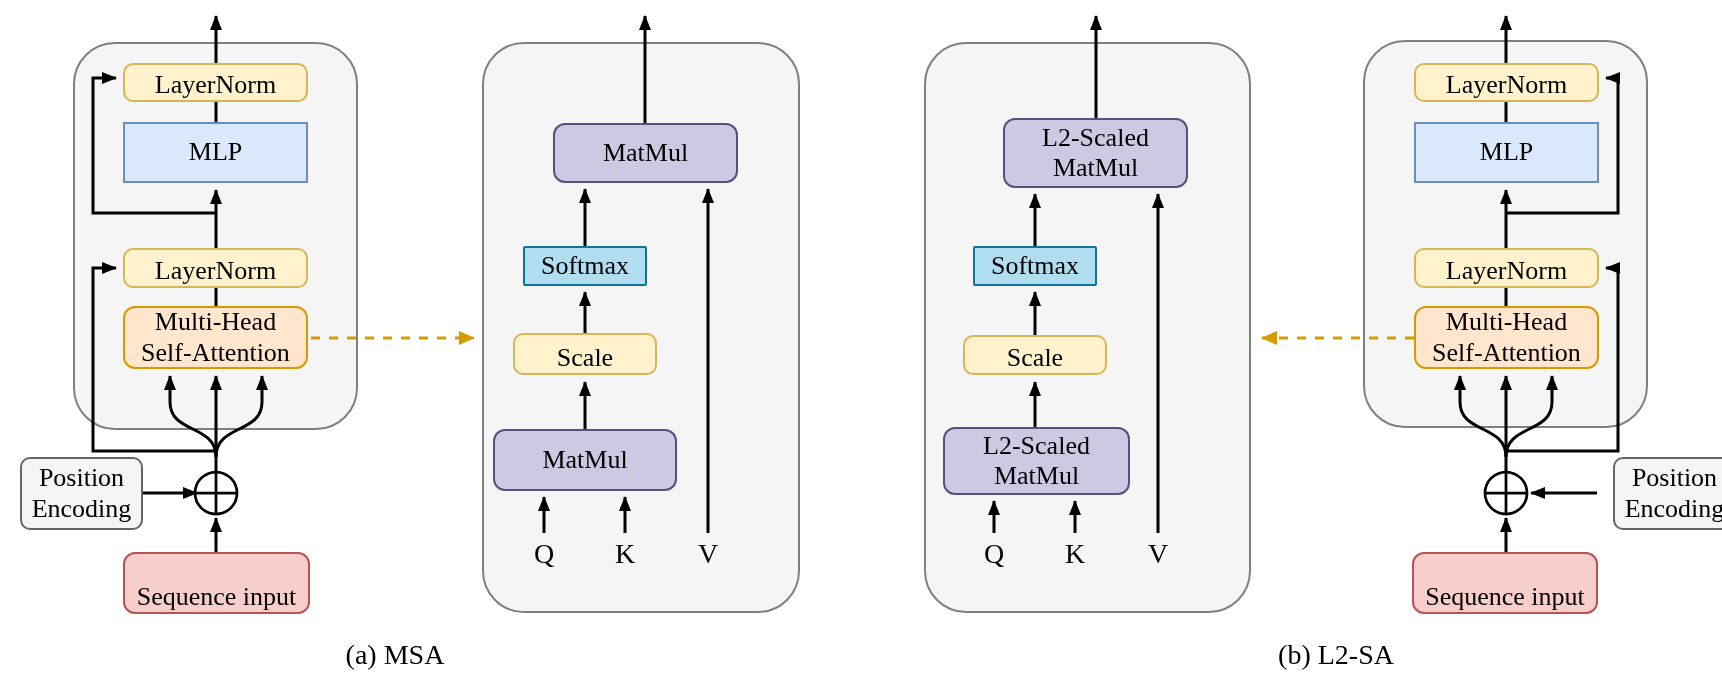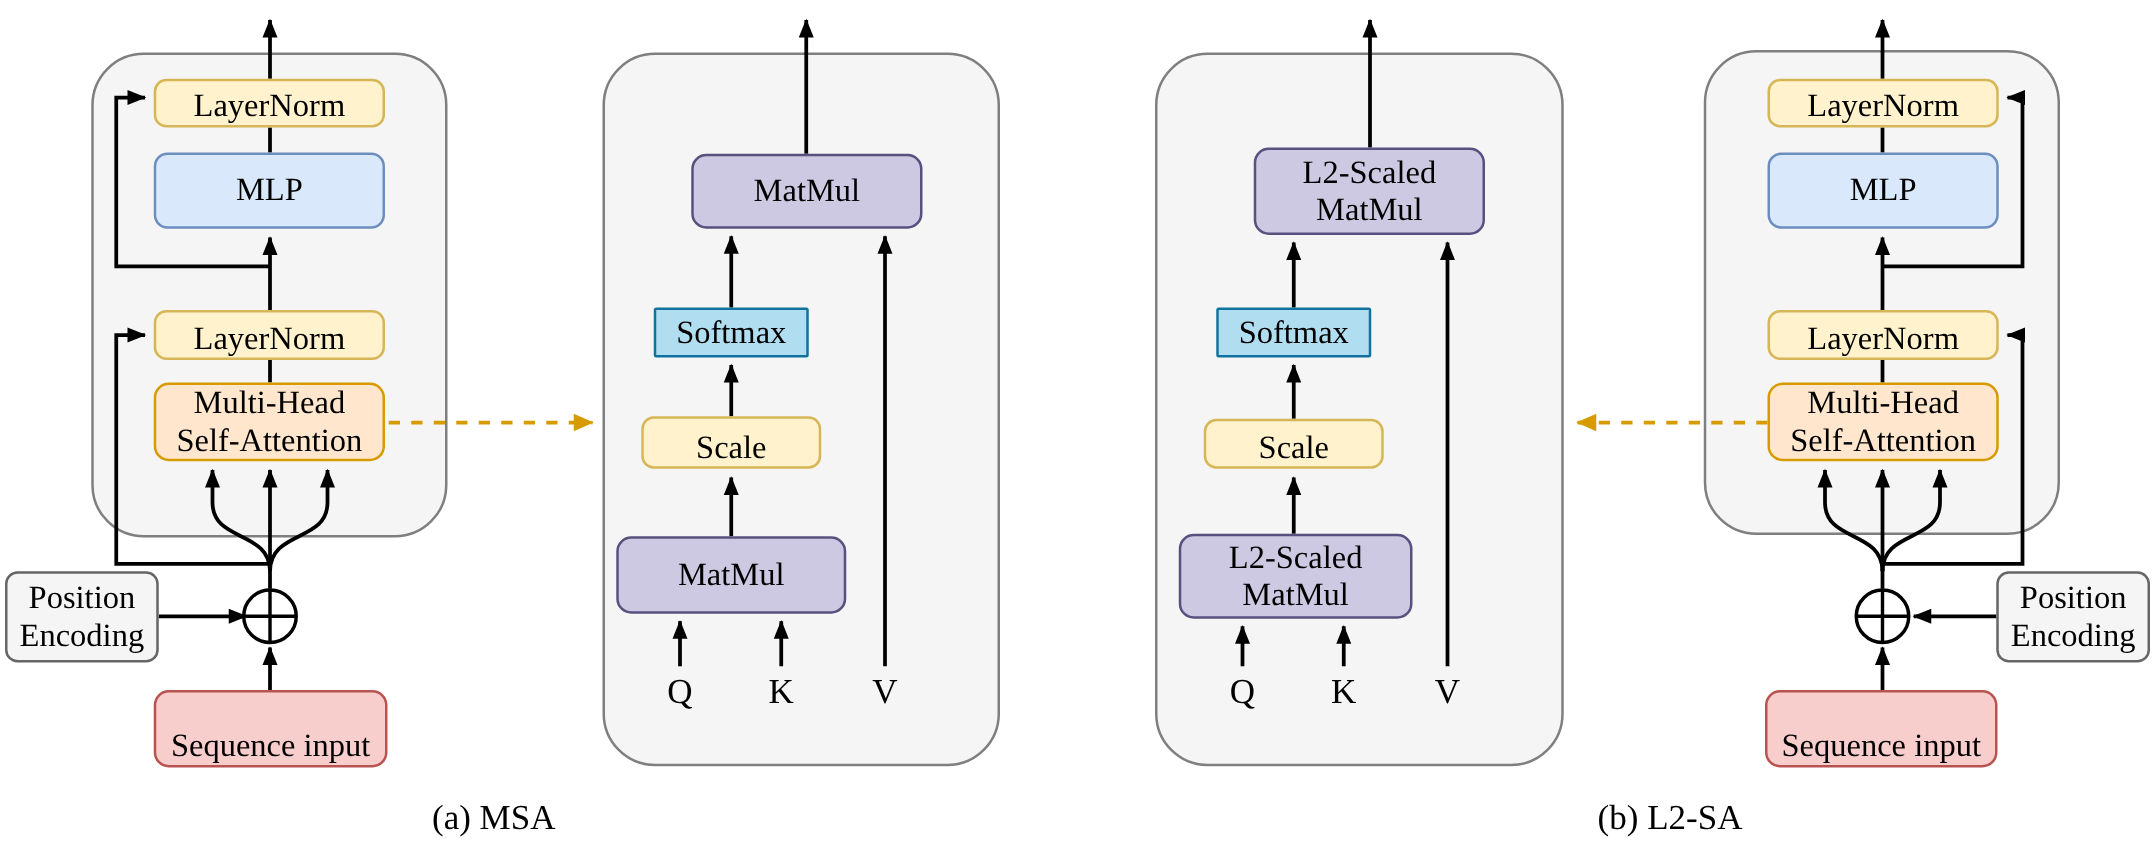--- a/index.html
+++ b/index.html
@@ -9,24 +9,24 @@
   }
   .panel{
     position:absolute;background:var(--panel-fill);border:2px solid var(--panel-border);
     border-radius:42px;box-sizing:border-box;z-index:1;
   }
   .box{
     position:absolute;display:flex;flex-direction:column;align-items:center;justify-content:center;
     text-align:center;font-size:26px;line-height:1.16;box-sizing:border-box;z-index:10;
   }
   .yellow{background:var(--yellow-fill);border:2px solid var(--yellow-border);border-radius:10px;justify-content:flex-end;}
-  .blue{background:var(--blue-fill);border:2px solid var(--blue-border);border-radius:11px;}
+  .blue{background:var(--blue-fill);border:2px solid var(--blue-border);border-radius:0;}
   .orange{background:var(--orange-fill);border:2.5px solid var(--orange-border);border-radius:12px;}
   .red{background:var(--red-fill);border:2.5px solid var(--red-border);border-radius:12px;justify-content:flex-end;}
-  .gray{background:var(--gray-fill);border:2.5px solid var(--gray-border);border-radius:10px;}
+  .gray{background:var(--gray-fill);border:2.5px solid var(--gray-border);border-radius:10px;margin-left:16px;}
   .purple{background:var(--purple-fill);border:2px solid var(--purple-border);border-radius:12px;}
   .cyan{background:var(--cyan-fill);border:2px solid var(--cyan-border);border-radius:2px;}
   .qkv{position:absolute;font-size:28px;width:60px;text-align:center;transform:translateX(-50%);z-index:10;}
   .caption{position:absolute;font-size:28px;transform:translateX(-50%);white-space:nowrap;z-index:10;}
   #wires{position:absolute;left:0;top:0;z-index:5;pointer-events:none;}
   .ln{stroke:var(--line);stroke-width:3;fill:none;}
   .thin{stroke:var(--line);stroke-width:2.75;fill:none;}
   .dash{stroke:var(--dashed-arrow);stroke-width:3;fill:none;stroke-dasharray:9 9;}
   .addnode{fill:#ffffff;stroke:var(--line);stroke-width:2.75;}
 </style>

